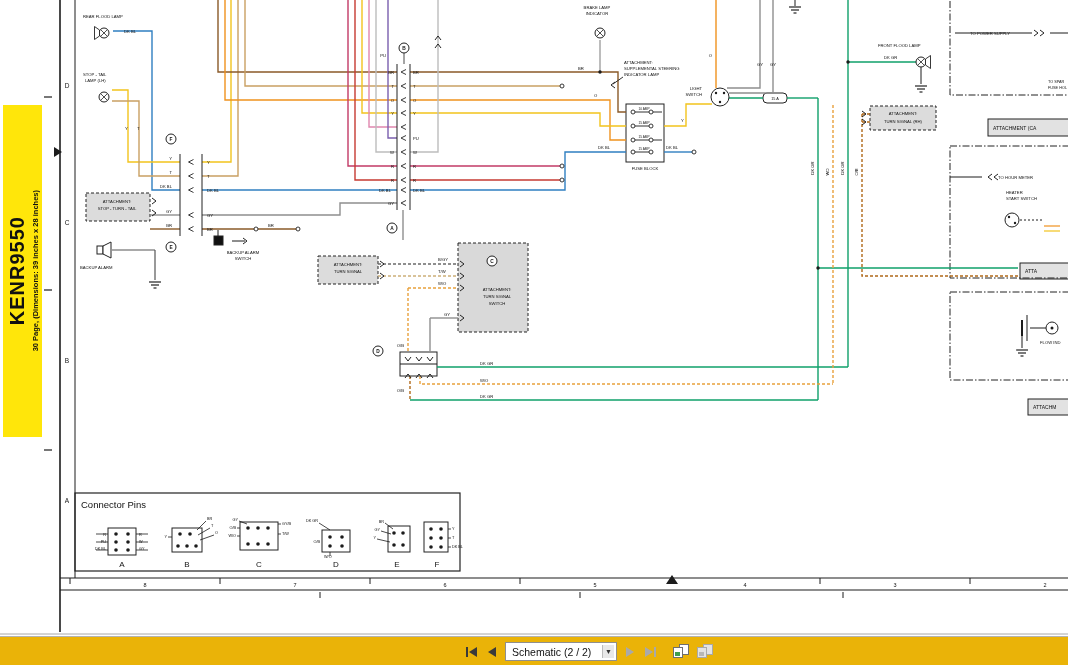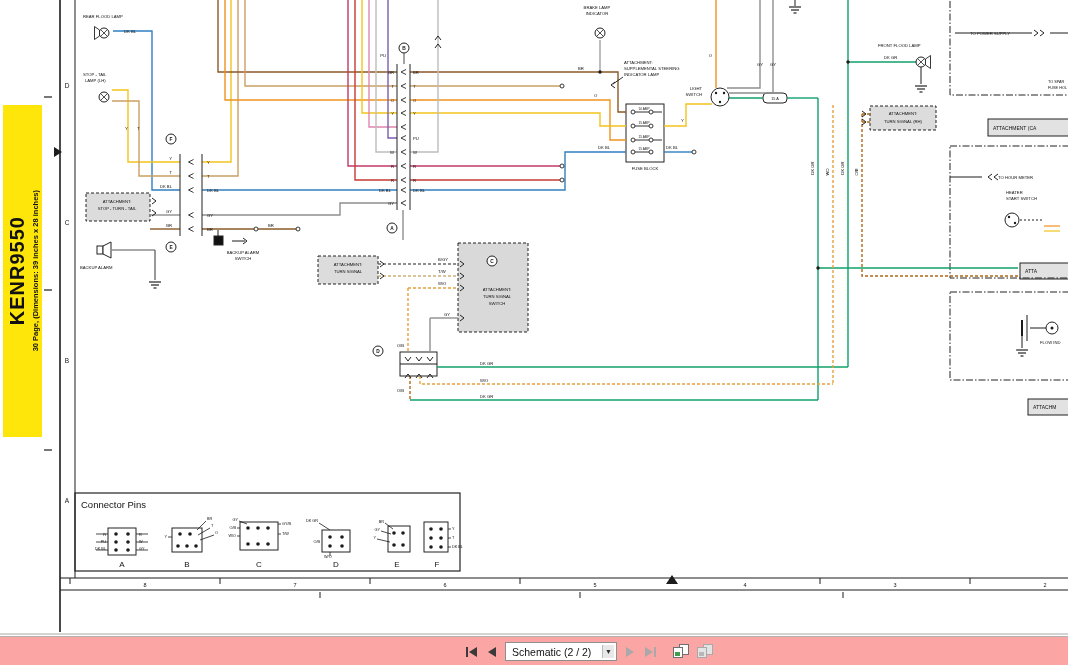--- a/index.html
+++ b/index.html
@@ -5,21 +5,21 @@
   html,body{margin:0;padding:0;background:#e9e9e9;}
   .stage{position:relative;width:1068px;height:665px;background:#ffffff;overflow:hidden;
          font-family:"Liberation Sans",sans-serif;}
   .stage svg{position:absolute;left:0;top:0;}
   .stage svg text{font-family:"Liberation Sans",sans-serif;}
   .banner{position:absolute;left:3px;top:105px;width:39px;height:332px;background:#ffe60a;
           display:flex;flex-direction:row;align-items:center;justify-content:center;gap:2px;z-index:5;}
   .banner .v{writing-mode:vertical-rl;transform:rotate(180deg);color:#111;text-align:center;white-space:nowrap;}
   .banner .t1{font-size:20px;font-weight:bold;letter-spacing:1px;}
   .banner .t2{font-size:7.5px;font-weight:bold;}
-  .toolbar{position:absolute;left:0;top:636px;width:1068px;height:29px;background:#fca5a5;
+  .toolbar{position:absolute;left:0;top:636px;width:1068px;height:29px;background:#eab308;
            border-top:1px solid #b3b3b3;display:flex;align-items:center;justify-content:center;z-index:6;}
   .tbgroup{display:flex;align-items:center;gap:7px;transform:translateX(55px);}
   .navbtn{display:flex;align-items:center;gap:1px;cursor:pointer;padding:2px;}
   .tl{width:0;height:0;border-top:5px solid transparent;border-bottom:5px solid transparent;border-right:8px solid #3a3a3a;}
   .tr{width:0;height:0;border-top:5px solid transparent;border-bottom:5px solid transparent;border-left:8px solid #3a3a3a;}
   .vbar{width:2px;height:10px;background:#3a3a3a;}
   .dis .tr{border-left-color:#a9a9a9;}
   .dis .vbar{background:#a9a9a9;}
   .pagesel{display:flex;align-items:center;height:17px;background:#fff;border:1px solid #8f8f8f;
            font-size:10.5px;padding:0 2px 0 6px;min-width:102px;color:#111;cursor:pointer;}

